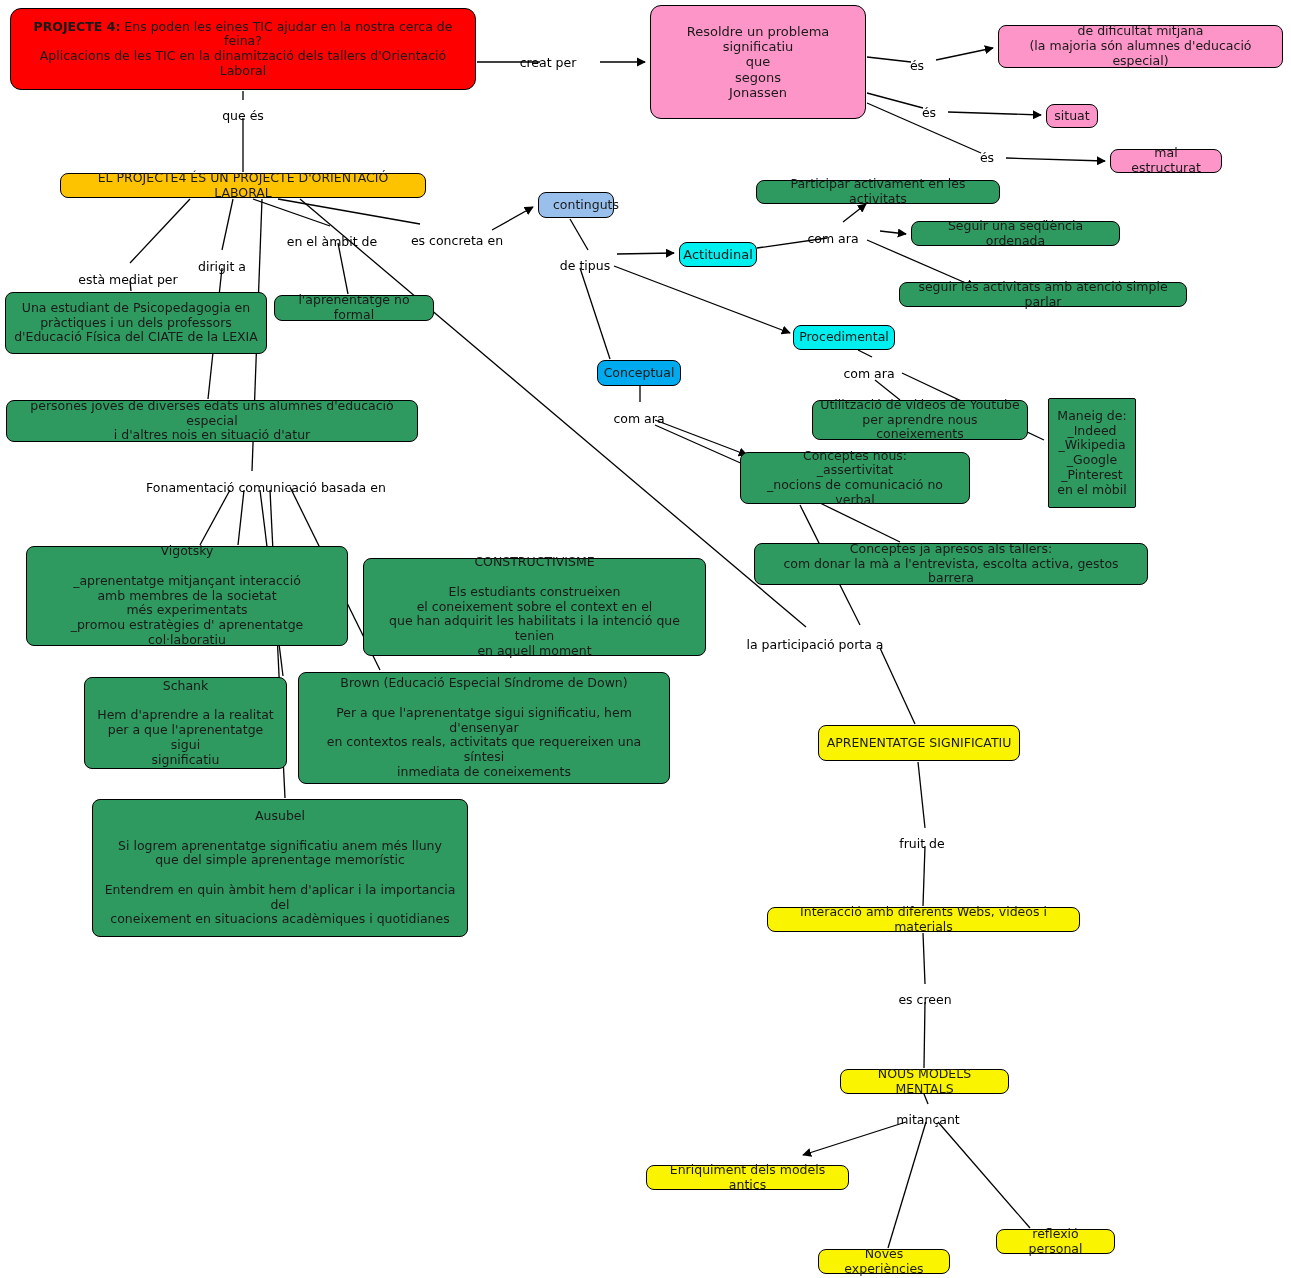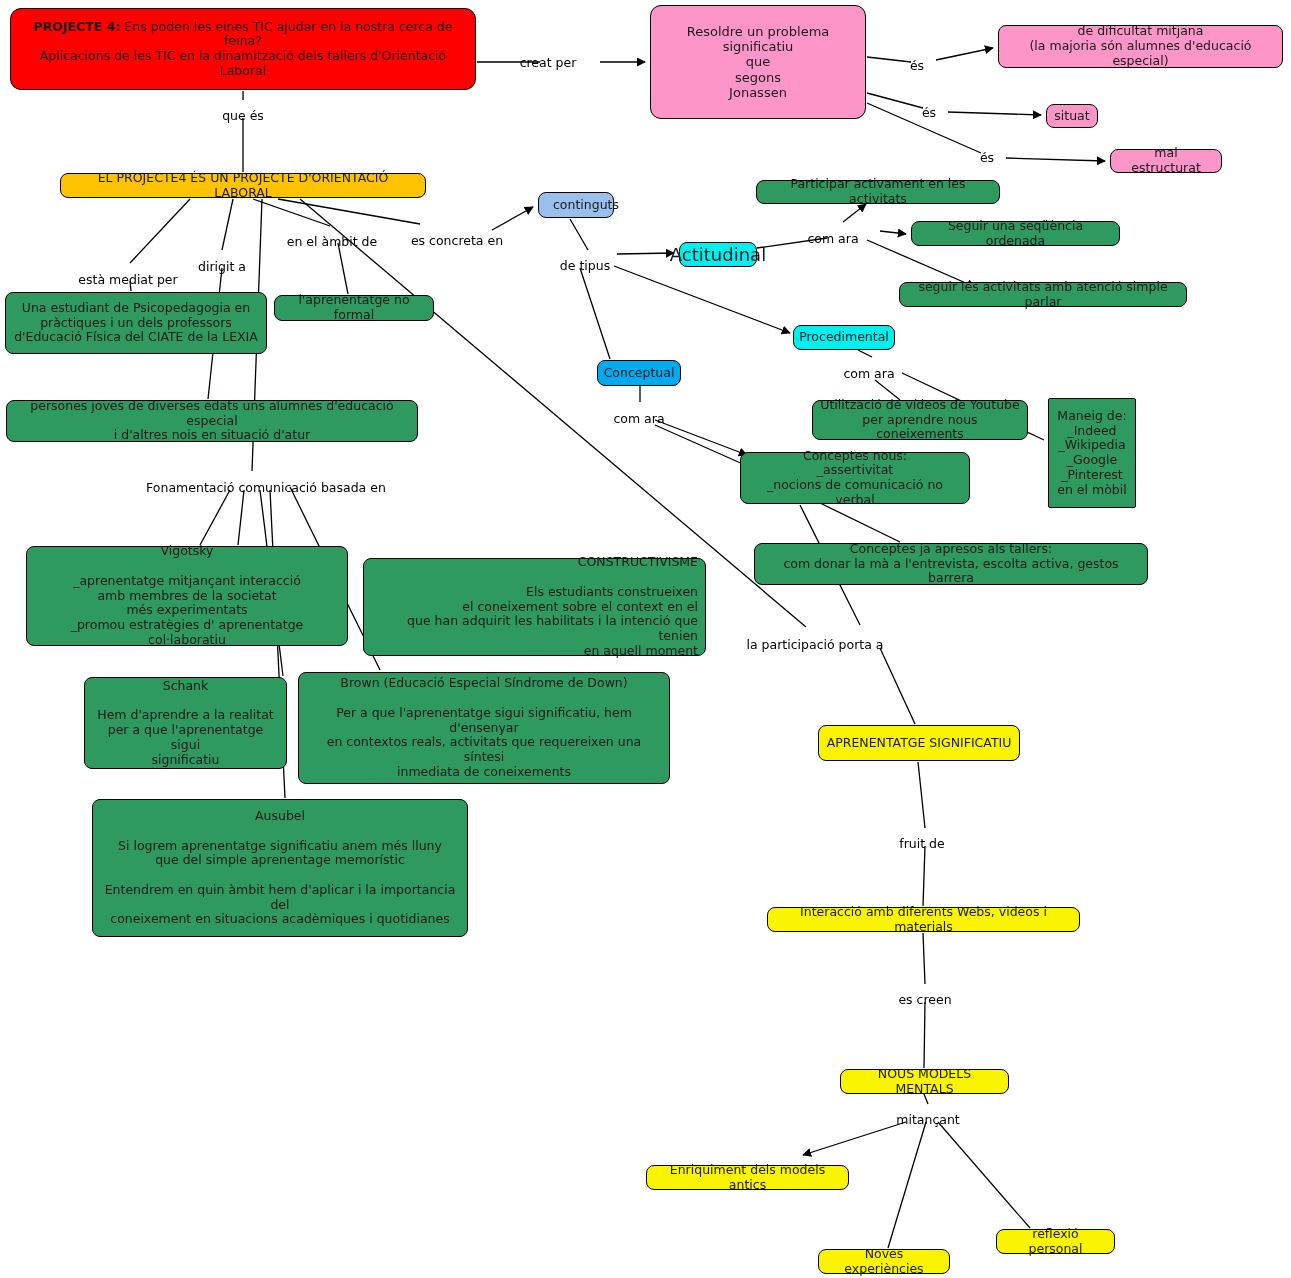--- a/index.html
+++ b/index.html
@@ -158,21 +158,21 @@
       <div class="node c-pink rounded-sm" style="left: 1046px; top: 104px; width: 52px; height: 24px; font-size: 12.5px;"><span style="white-space: pre-line;">situat</span></div>
       <div class="node c-pink rounded-sm" style="left: 1110px; top: 149px; width: 112px; height: 24px; font-size: 12.5px;"><span style="white-space: pre-line;">mal estructurat</span></div>
       <div class="node c-gold rounded-sm" style="left: 60px; top: 173px; width: 366px; height: 25px; font-size: 12.5px;"><span style="white-space: pre-line;">EL PROJECTE4 ÉS UN PROJECTE D'ORIENTACIÓ LABORAL</span></div>
       <div class="node c-green rounded-sm" style="left: 5px; top: 292px; width: 262px; height: 62px; font-size: 12.5px;"><span style="white-space: pre-line;">Una estudiant de Psicopedagogia en
 pràctiques i un dels professors
 d'Educació Física del CIATE de la LEXIA</span></div>
       <div class="node c-green rounded-sm" style="left: 274px; top: 295px; width: 160px; height: 26px; font-size: 12.5px;"><span style="white-space: pre-line;">l'aprenentatge no formal</span></div>
       <div class="node c-green rounded-sm" style="left: 6px; top: 400px; width: 412px; height: 42px; font-size: 12.5px;"><span style="white-space: pre-line;">persones joves de diverses edats uns alumnes d'educació especial
 i d'altres nois en situació d'atur</span></div>
       <div class="node c-lblue rounded-sm" style="left: 538px; top: 192px; width: 76px; height: 26px; font-size: 12.5px;"><span style="white-space: pre-line; margin-left: 20px;">continguts</span></div>
-      <div class="node c-cyan rounded-sm" style="left: 679px; top: 242px; width: 78px; height: 25px; font-size: 18px;"><span style="white-space: pre-line;">Actitudinal</span></div>
+      <div class="node c-cyan rounded-sm" style="left: 679px; top: 242px; width: 78px; height: 25px; font-size: 13px;"><span style="white-space: pre-line;">Actitudinal</span></div>
       <div class="node c-blue rounded-sm" style="left: 597px; top: 360px; width: 84px; height: 26px; font-size: 12.5px;"><span style="white-space: pre-line;">Conceptual</span></div>
       <div class="node c-cyan rounded-sm" style="left: 793px; top: 325px; width: 102px; height: 25px; font-size: 12.5px;"><span style="white-space: pre-line;">Procedimental</span></div>
       <div class="node c-green rounded-sm" style="left: 756px; top: 180px; width: 244px; height: 24px; font-size: 12.5px;"><span style="white-space: pre-line;">Participar activament en les activitats</span></div>
       <div class="node c-green rounded-sm" style="left: 911px; top: 221px; width: 209px; height: 25px; font-size: 12.5px;"><span style="white-space: pre-line;">Seguir una seqüència ordenada</span></div>
       <div class="node c-green rounded-sm" style="left: 899px; top: 282px; width: 288px; height: 25px; font-size: 12.5px;"><span style="white-space: pre-line;">seguir les activitats amb atenció simple parlar</span></div>
       <div class="node c-green rounded-sm" style="left: 812px; top: 400px; width: 216px; height: 40px; font-size: 12.5px;"><span style="white-space: pre-line;">Utilització de vídeos de Youtube
 per aprendre nous coneixements</span></div>
       <div class="node c-green sharp" style="left: 1048px; top: 398px; width: 88px; height: 110px; font-size: 12.5px;"><span style="white-space: pre-line;">Maneig de:
 _Indeed
 _Wikipedia
@@ -183,21 +183,21 @@
 _assertivitat
 _nocions de comunicació no verbal</span></div>
       <div class="node c-green rounded-sm" style="left: 754px; top: 543px; width: 394px; height: 42px; font-size: 12.5px;"><span style="white-space: pre-line;">Conceptes ja apresos als tallers:
 com donar la mà a l'entrevista, escolta activa, gestos barrera</span></div>
       <div class="node c-green rounded-sm" style="left: 26px; top: 546px; width: 322px; height: 100px; font-size: 12.5px;"><span style="white-space: pre-line;">Vigotsky
 
 _aprenentatge mitjançant interacció
 amb membres de la societat
 més experimentats
 _promou estratègies d' aprenentatge col·laboratiu</span></div>
-      <div class="node c-green rounded-sm" style="left: 363px; top: 558px; width: 343px; height: 98px; font-size: 12.5px; text-align: right;"><span style="white-space: pre-line;">CONSTRUCTIVISME
+      <div class="node c-green rounded-sm" style="left: 363px; top: 558px; width: 343px; height: 98px; font-size: 12.5px;"><span style="white-space: pre-line;">CONSTRUCTIVISME
 
 Els estudiants construeixen
 el coneixement sobre el context en el
 que han adquirit les habilitats i la intenció que tenien
 en aquell moment</span></div>
       <div class="node c-green rounded-sm" style="left: 84px; top: 677px; width: 203px; height: 92px; font-size: 12.5px;"><span style="white-space: pre-line;">Schank
 
 Hem d'aprendre a la realitat
 per a que l'aprenentatge sigui
 significatiu</span></div>

